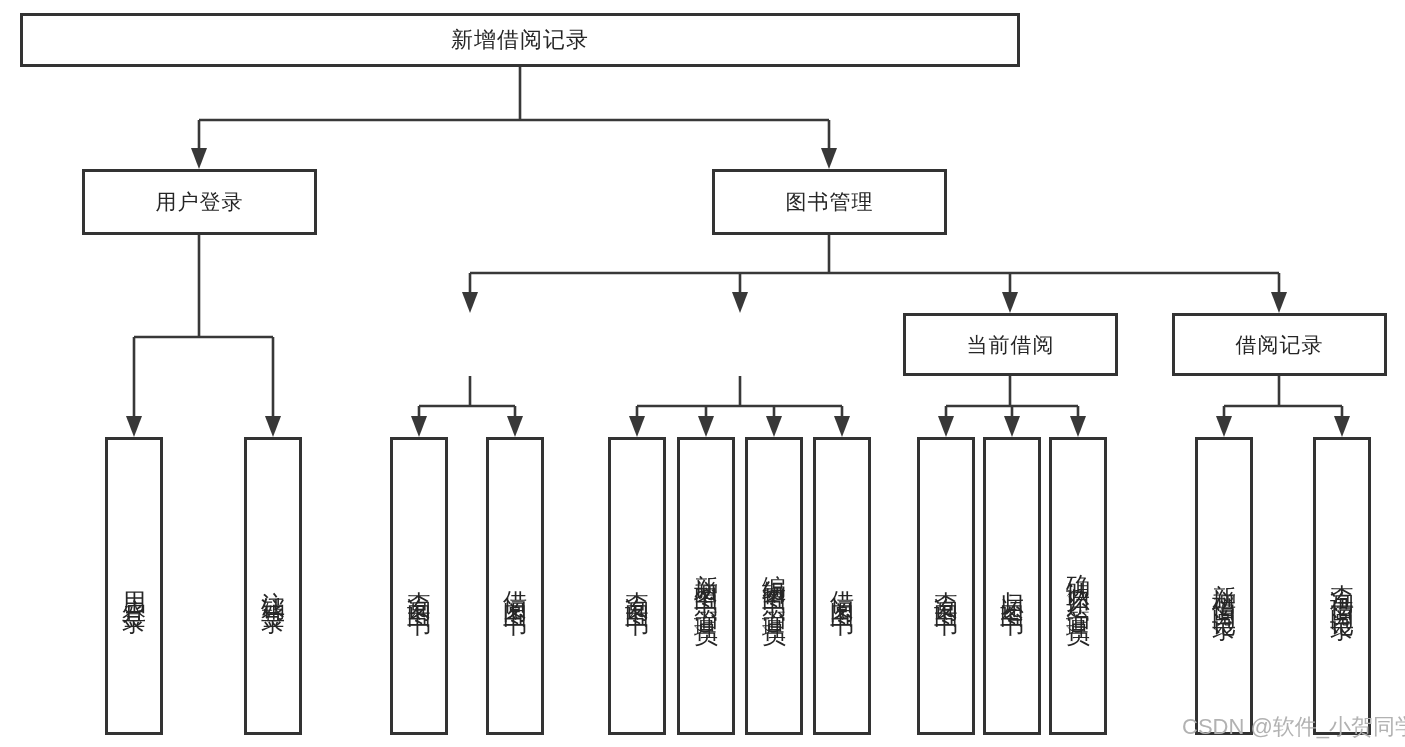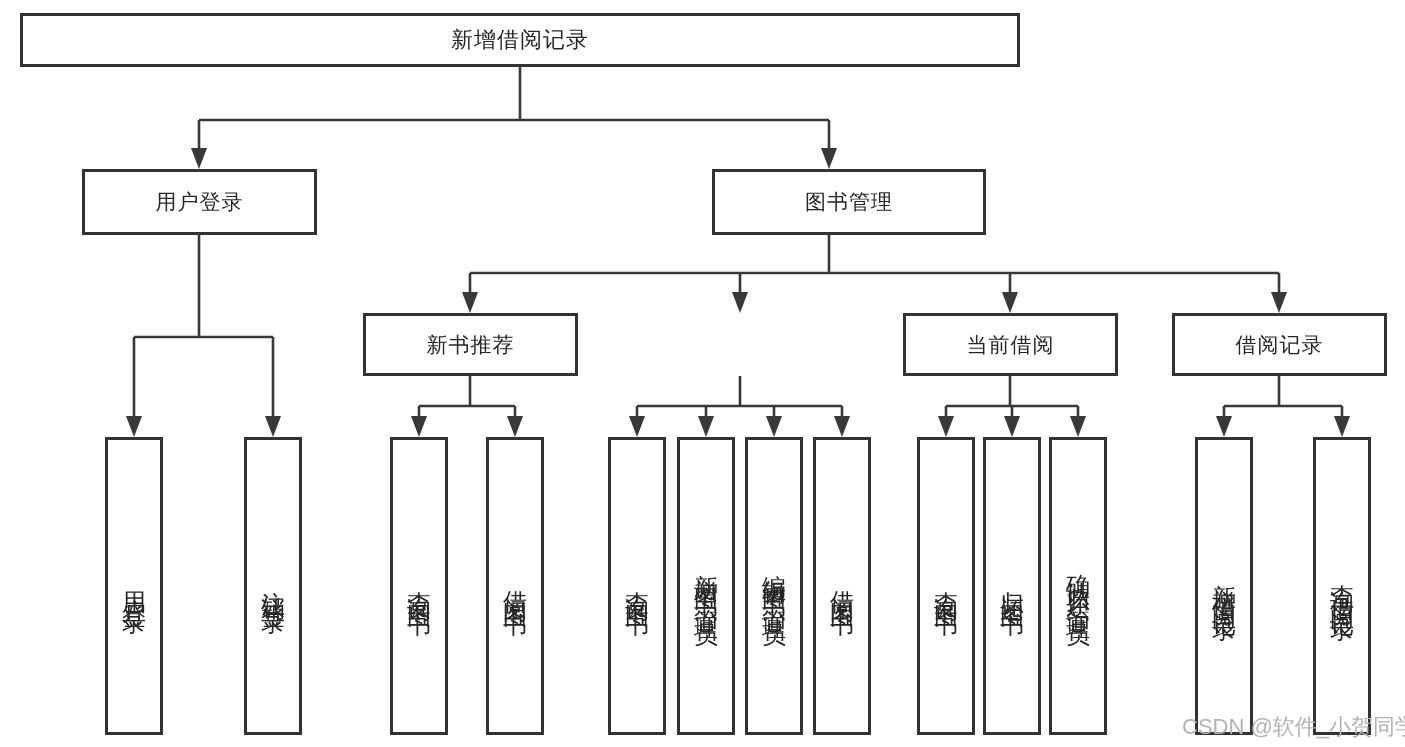--- a/index.html
+++ b/index.html
@@ -89,27 +89,24 @@
     <polygon points="1334,416 1350,416 1342,437"></polygon>
   </svg>
 
   <div class="box root-box" style="left:20px;top:13px;width:1000px;height:54px">
     <span>新增借阅记录</span>
   </div>
 
   <div class="box l2-box" style="left:82px;top:169px;width:235px;height:66px">
     <span>用户登录</span>
   </div>
-  <div class="box l2-box" style="left:712px;top:169px;width:274px;height:66px">
+  <div class="box l2-box" style="left:712px;top:169px;width:235px;height:66px">
     <span>图书管理</span>
   </div>
 
-  <div class="box l3-box" style="left:363px;top:313px;width:215px;height:63px">
-    <span>新书推荐</span>
-  </div>
   <div class="box l3-box" style="left:1172px;top:313px;width:215px;height:63px">
     <span>借阅记录</span>
   </div>
   <div class="box l3-box" style="left:903px;top:313px;width:215px;height:63px">
     <span>当前借阅</span>
   </div>
 
   <div class="box leaf-box" style="left:105px;top:437px;width:58px;height:298px">
     <span class="vlbl">用户登录</span>
   </div>

